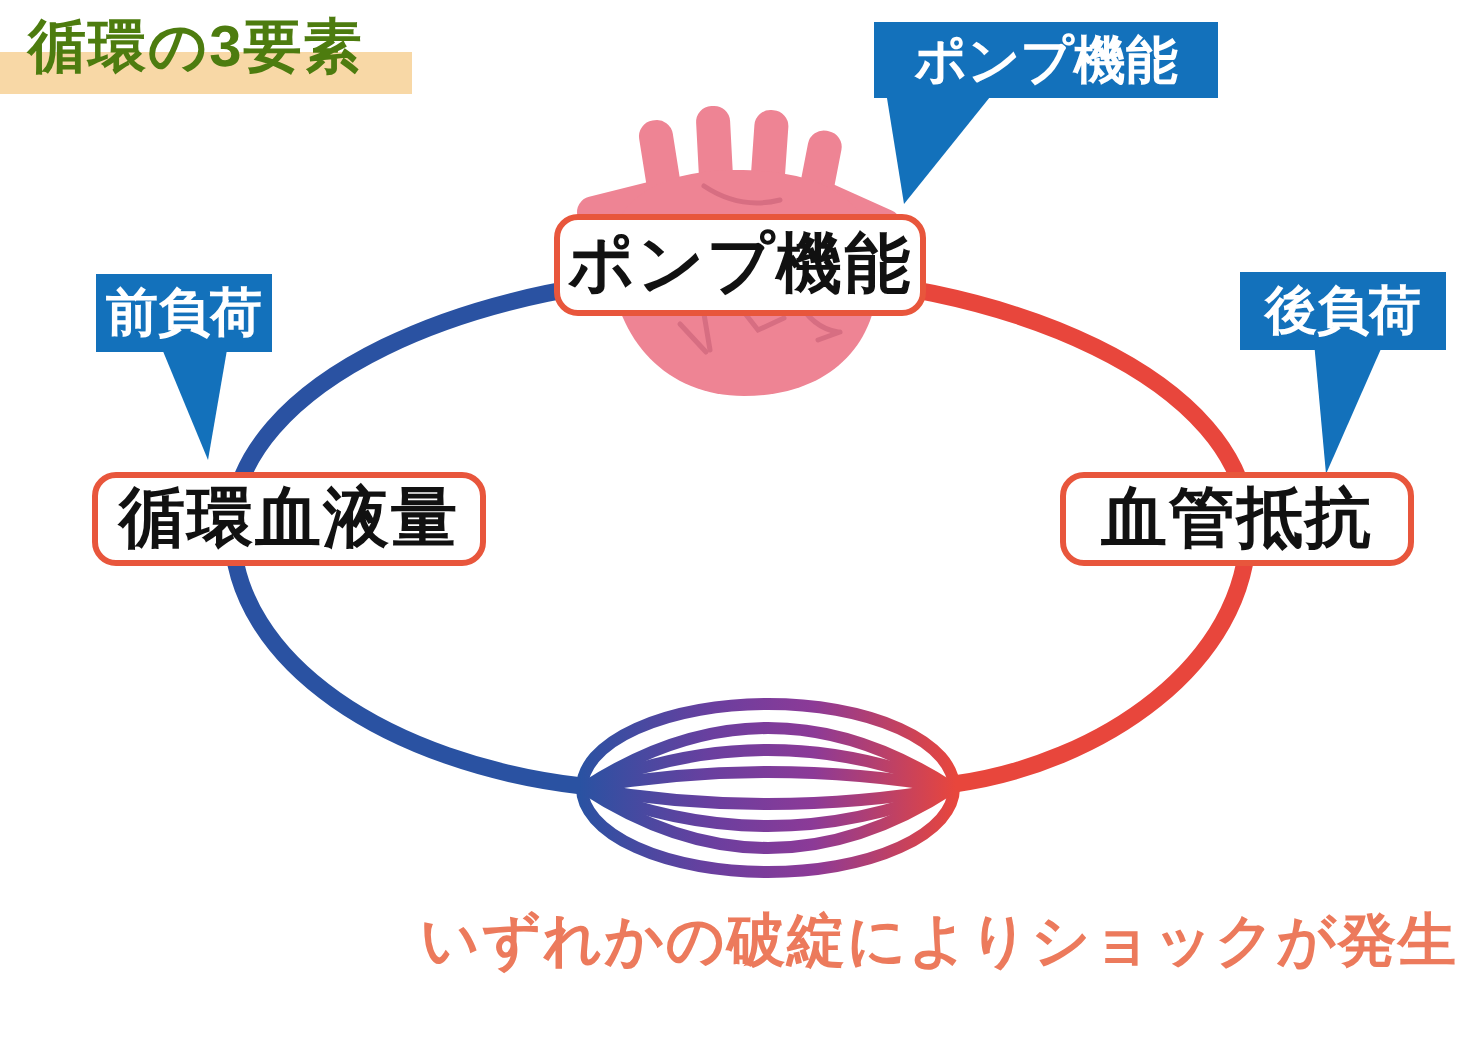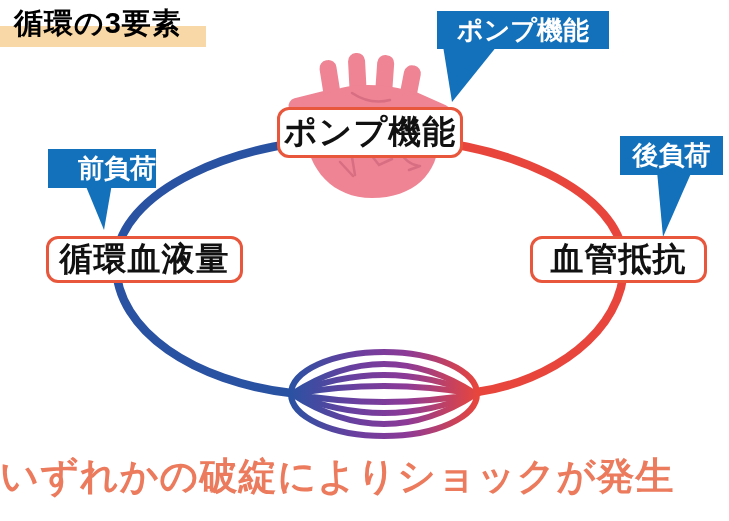--- a/index.html
+++ b/index.html
@@ -22,39 +22,39 @@
     position: absolute;
     left: 0; top: 26px;
     width: 206px; height: 21px;
     background: #f8d8a6;
   }
   .title-text {
     position: absolute;
     left: 14px; top: 4px;
     font-size: 29px;
     font-weight: bold;
-    color: #000000;
+    color: #4d7c0f;
     letter-spacing: 1px;
     white-space: nowrap;
   }
   
   .callout {
     position: absolute;
     background: #1371bb;
     color: #ffffff;
     font-weight: bold;
     font-size: 26px;
     text-align: center;
     white-space: nowrap;
     display: flex;
     align-items: center;
     justify-content: center;
   }
   .callout-pump  { left: 437px; top: 11px;  width: 172px; height: 38px; }
-  .callout-pre   { left: 48px;  top: 149px; width: 108px; height: 39px; justify-content: flex-end; }
+  .callout-pre   { left: 48px;  top: 137px; width: 88px; height: 39px; }
   .callout-after { left: 620px; top: 136px; width: 103px; height: 39px; }
   
   .obox {
     position: absolute;
     background: #ffffff;
     border: 3px solid #e8563c;
     border-radius: 12px;
     color: #111111;
     font-weight: bold;
     font-size: 33px;
@@ -65,22 +65,22 @@
     letter-spacing: 1px;
   }
   .obox-pump   { left: 277px; top: 107px; width: 186px; height: 51px; }
   .obox-volume { left: 46px;  top: 236px; width: 197px; height: 47px; }
   .obox-vessel { left: 530px; top: 236px; width: 177px; height: 47px; }
   
   .bottom-note {
     position: absolute;
     left: 0; right: 0;
     top: 451px;
-    text-align: left;
-    font-size: 38px;
+    text-align: right;
+    font-size: 29px;
     font-weight: bold;
     color: #ec7a5c;
     letter-spacing: 1px;
     white-space: nowrap;
   }
 </style>
 </head>
 <body>
 
 <div class="stage">

